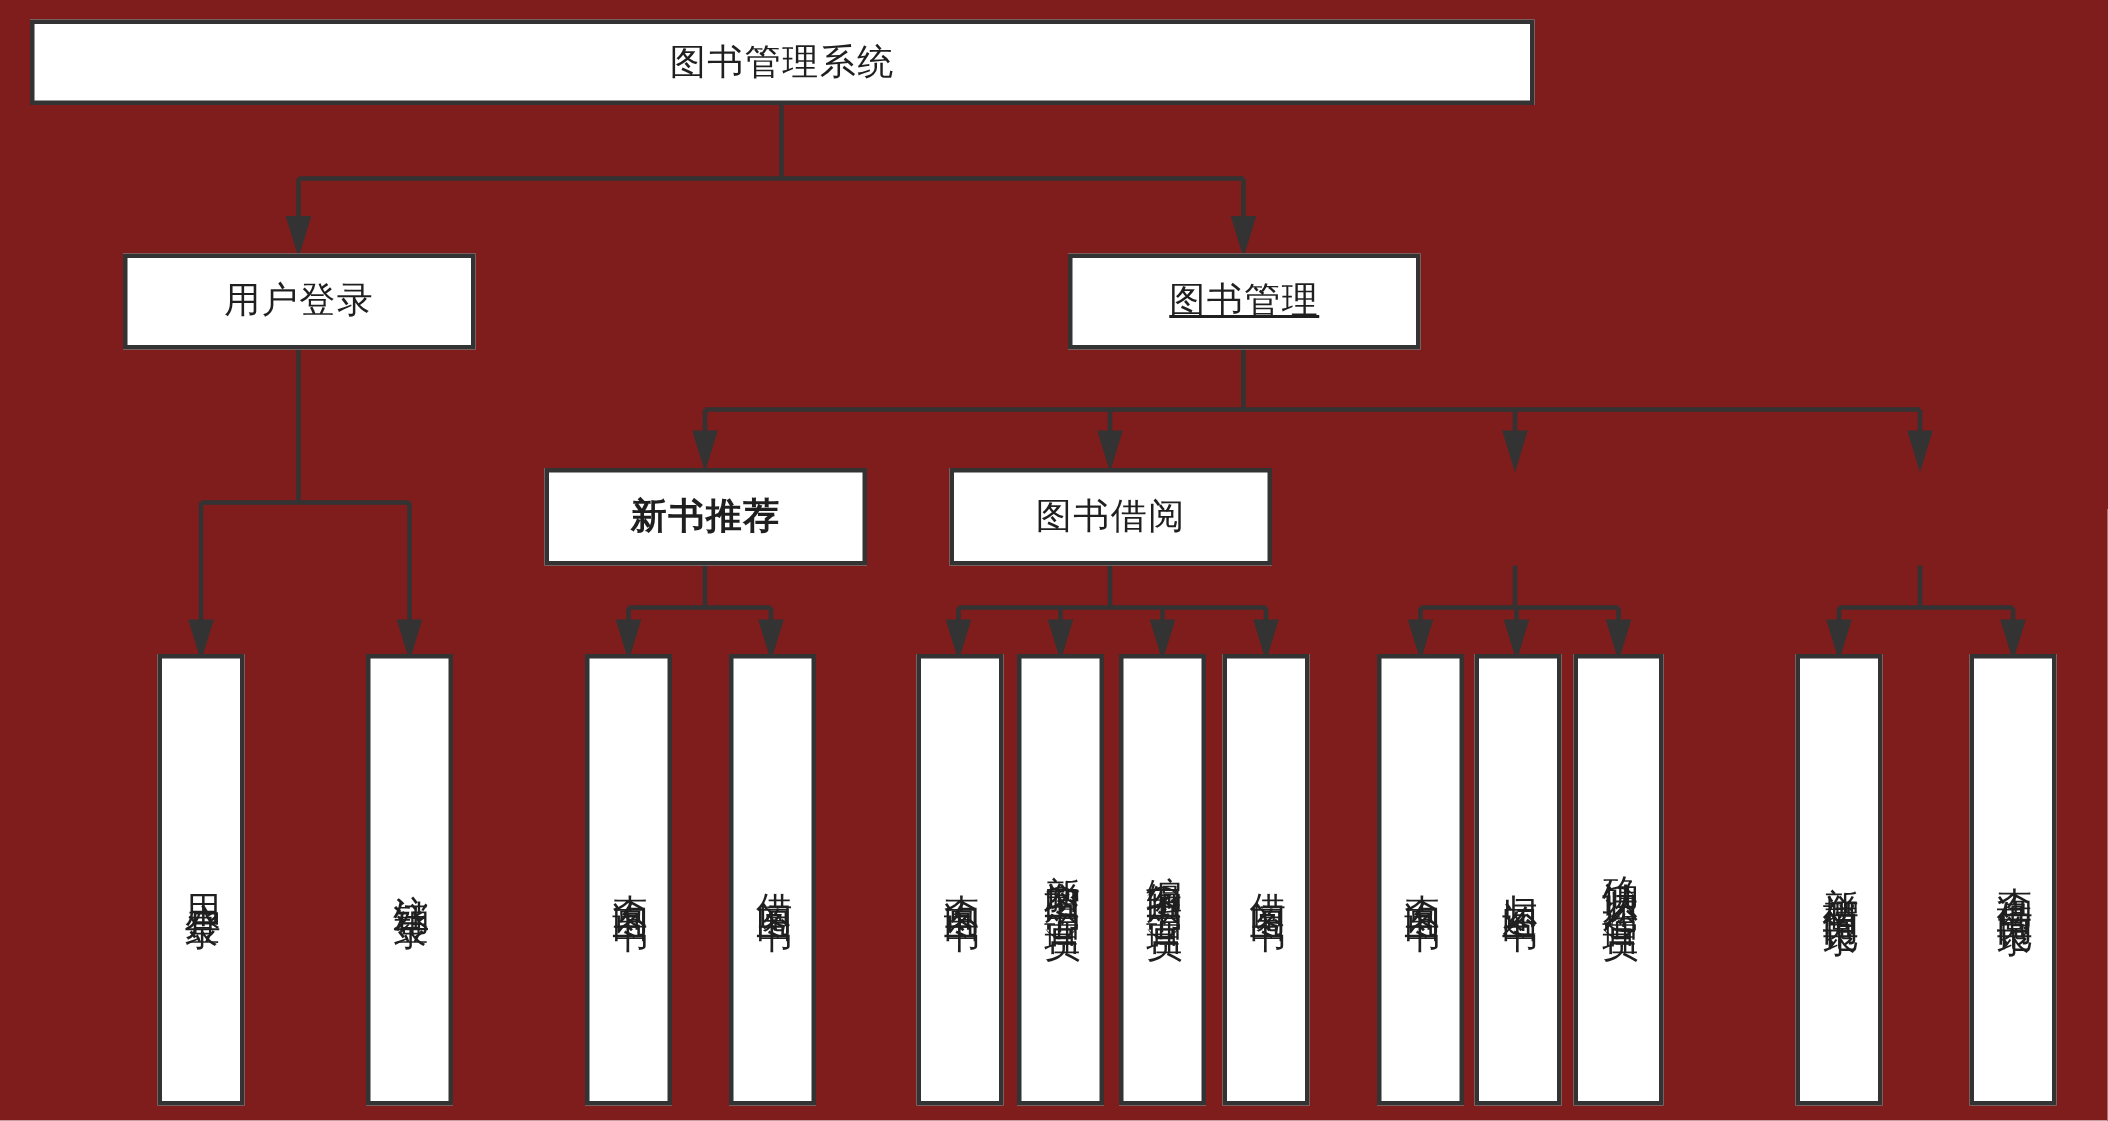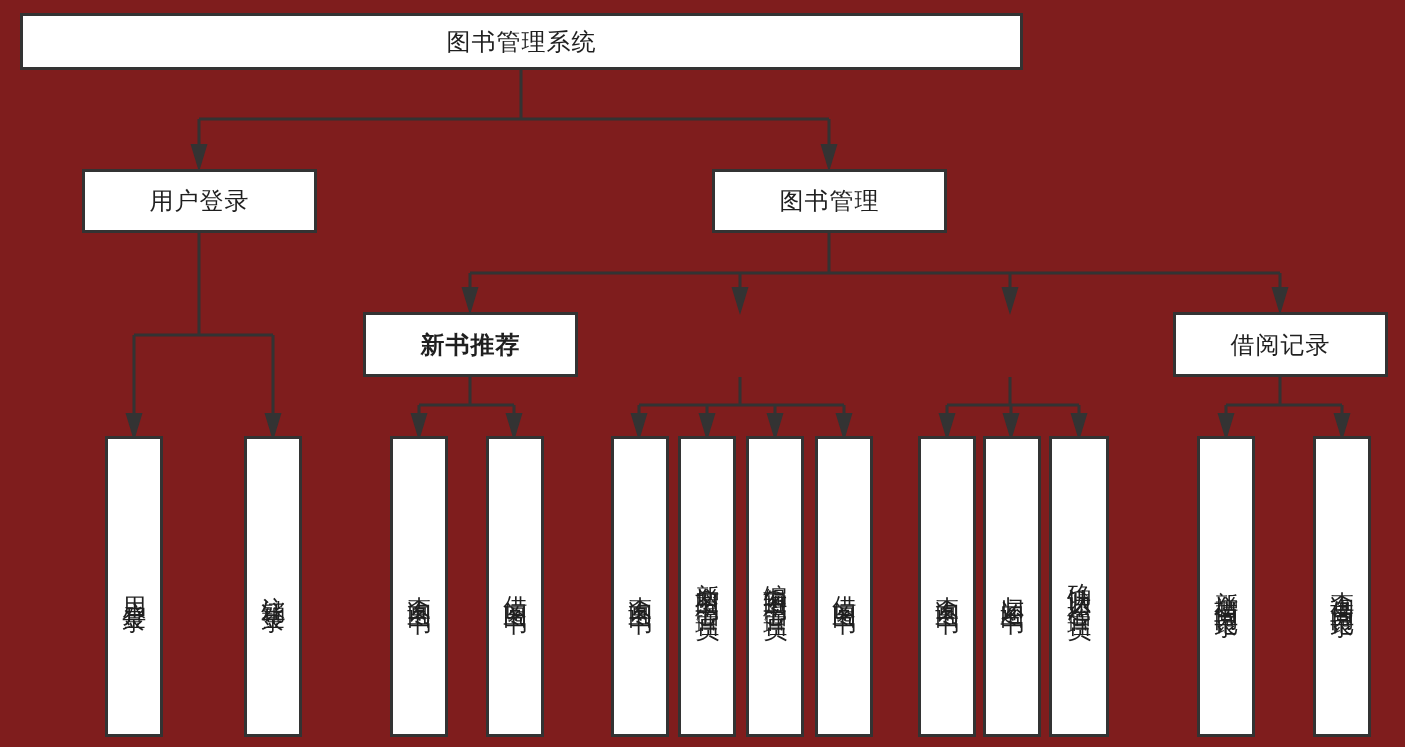--- a/index.html
+++ b/index.html
@@ -99,24 +99,24 @@
       <polygon points="1002.5,413 1019.5,413 1011,441"></polygon>
       <polygon points="1070.5,413 1087.5,413 1079,441"></polygon>
       <polygon points="1217.5,413 1234.5,413 1226,441"></polygon>
       <polygon points="1333.5,413 1350.5,413 1342,441"></polygon>
     </g>
   </svg>
 
   <div class="hbox" style="left:20px; top:13px; width:1003px; height:57px;">图书管理系统</div>
 
   <div class="hbox" style="left:82px; top:169px; width:235px; height:64px;">用户登录</div>
-  <div class="hbox" style="left:712px; top:169px; width:235px; height:64px;">图书管理</div>
+  <div class="hbox" style="left:712px; top:169px; width:235px; height:64px;text-decoration:underline;">图书管理</div>
 
   <div class="hbox" style="left:363px; top:312px; width:215px; height:65px;font-weight:bold;">新书推荐</div>
-  <div class="hbox" style="left:1173px; top:312px; width:215px; height:65px;">借阅记录</div>
+  <div class="hbox" style="left:633px; top:312px; width:215px; height:65px;">图书借阅</div>
 
   <div class="vbox" style="left:105px;">用户登录</div>
   <div class="vbox" style="left:244px;">注销登录</div>
 
   <div class="vbox" style="left:390px;">查询图书</div>
   <div class="vbox" style="left:486px;">借阅图书</div>
 
   <div class="vbox" style="left:611px;">查询图书</div>
   <div class="vbox" style="left:678px;">新增图书（管理员）</div>
   <div class="vbox" style="left:746px;">编辑图书（管理员）</div>

